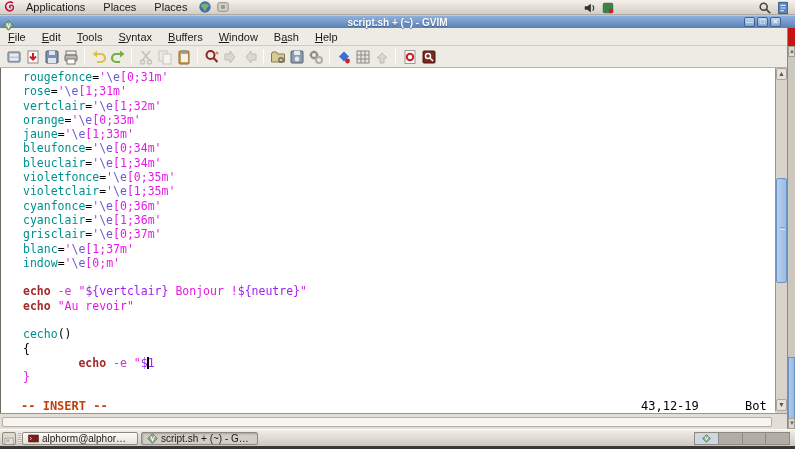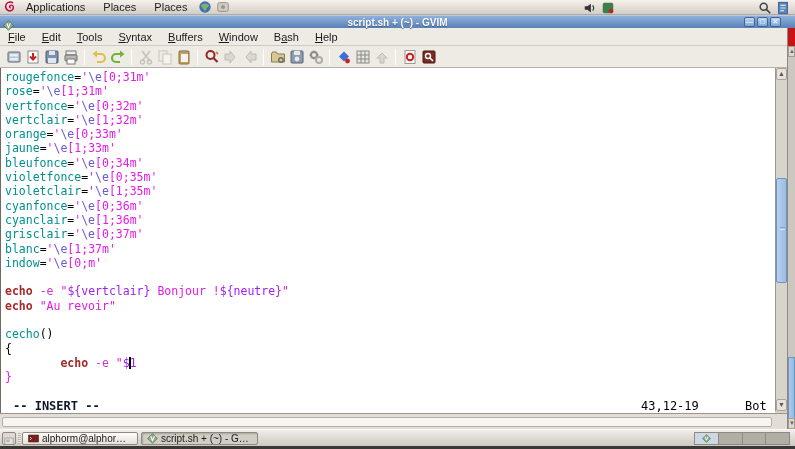--- a/index.html
+++ b/index.html
@@ -41,34 +41,34 @@
     background:#eeebe4; border-bottom:1px solid #b6b2a9; display:flex; align-items:center; padding-left:4px; }
   .tb-btn { width:19px; height:19px; display:flex; align-items:center; justify-content:center;
     border:1px solid transparent; border-radius:2px; background:transparent; cursor:default; }
   .tb-btn svg { width:16px; height:16px; }
   .tb-sep { width:1px; height:16px; background:#c2beb5; border-right:1px solid #fdfcf9; margin:0 4px; }
 
   
   .text-area { position:absolute; left:0; top:68px; width:775px; height:331px; background:#fff;
     font-family:"DejaVu Sans Mono", monospace; font-size:11.5px; padding:2px 0 0 4px;
     overflow:hidden; cursor:text; border-left:1px solid #6f6b63;}
-  .cline { height:14.3px; line-height:14.3px; white-space:pre; }
+  .cline { height:14.3px; line-height:14.3px; white-space:pre;margin-left:18px; }
   .tk-id  { color:#008f8f; }
   .tk-op  { color:#000; }
   .tk-str { color:#e51ae5; }
   .tk-sp  { color:#6a5acd; }
   .tk-st  { color:#a52a2a; font-weight:bold; }
   .tk-pre { color:#a020f0; }
   .tk-opt { color:#c73bc7; }
   .tk-pl  { color:#000; }
   .cursor { display:inline-block; width:2px; height:12px; background:#000; vertical-align:-2px; margin:0 -1px; }
 
   .statusline { position:absolute; left:0; top:399px; width:775px; height:14px; background:#fff;
     font-family:"DejaVu Sans Mono", monospace; font-size:12px; border-left:1px solid #6f6b63;}
-  .mode-msg { position:absolute; left:12px; top:0; font-weight:bold; color:#0f172a; }
+  .mode-msg { position:absolute; left:20px; top:0; font-weight:bold; color:#c2410c; }
   .ruler { position:absolute; left:640px; top:0; color:#000; }
   .scroll-pos { position:absolute; left:744px; top:0; color:#000000; }
 
   
   .gvim-vscroll { position:absolute; left:775px; top:68px; width:12px; height:343px;
     background:#d8d4cc; border-left:1px solid #9a968d; }
   .sb-arrow { position:absolute; left:0; width:11px; height:12px; background:#e6e2da;
     border:1px solid #a8a49b; border-radius:2px; font-size:7px; line-height:10px; text-align:center; color:#555; }
   .gvim-thumb { position:absolute; left:0; top:110px; width:11px; height:105px;
     background:linear-gradient(90deg,#b6d0ee,#9cbce2); border:1px solid #6b93c4; border-radius:2px; }
@@ -312,25 +312,25 @@
           <rect x="2" y="2" width="12" height="12" rx="1" fill="#7a2a20" stroke="#4a160e"></rect>
           <circle cx="7" cy="7" r="2.5" fill="none" stroke="#fff" stroke-width="1.4"></circle>
           <line x1="9" y1="9" x2="12" y2="12" stroke="#fff" stroke-width="1.6"></line>
         </svg>
       </div>
     </div>
 
   <div class="text-area" id="text-area">
       <div class="cline"><span class="tk-id">rougefonce</span><span class="tk-op">=</span><span class="tk-str">'</span><span class="tk-sp">\e</span><span class="tk-str">[0;31m'</span></div>
       <div class="cline"><span class="tk-id">rose</span><span class="tk-op">=</span><span class="tk-str">'</span><span class="tk-sp">\e</span><span class="tk-str">[1;31m'</span></div>
-      <div class="cline"><span class="tk-id">vertfonce</span><span class="tk-op">=</span><span class="tk-str">'</span><span class="tk-sp">\e</span><span class="tk-str">[0;32m'</span></div>
       <div class="cline"><span class="tk-id">vertclair</span><span class="tk-op">=</span><span class="tk-str">'</span><span class="tk-sp">\e</span><span class="tk-str">[1;32m'</span></div>
       <div class="cline"><span class="tk-id">orange</span><span class="tk-op">=</span><span class="tk-str">'</span><span class="tk-sp">\e</span><span class="tk-str">[0;33m'</span></div>
       <div class="cline"><span class="tk-id">jaune</span><span class="tk-op">=</span><span class="tk-str">'</span><span class="tk-sp">\e</span><span class="tk-str">[1;33m'</span></div>
       <div class="cline"><span class="tk-id">bleufonce</span><span class="tk-op">=</span><span class="tk-str">'</span><span class="tk-sp">\e</span><span class="tk-str">[0;34m'</span></div>
+      <div class="cline"><span class="tk-id">bleuclair</span><span class="tk-op">=</span><span class="tk-str">'</span><span class="tk-sp">\e</span><span class="tk-str">[1;34m'</span></div>
       <div class="cline"><span class="tk-id">violetfonce</span><span class="tk-op">=</span><span class="tk-str">'</span><span class="tk-sp">\e</span><span class="tk-str">[0;35m'</span></div>
       <div class="cline"><span class="tk-id">violetclair</span><span class="tk-op">=</span><span class="tk-str">'</span><span class="tk-sp">\e</span><span class="tk-str">[1;35m'</span></div>
       <div class="cline"><span class="tk-id">cyanfonce</span><span class="tk-op">=</span><span class="tk-str">'</span><span class="tk-sp">\e</span><span class="tk-str">[0;36m'</span></div>
       <div class="cline"><span class="tk-id">cyanclair</span><span class="tk-op">=</span><span class="tk-str">'</span><span class="tk-sp">\e</span><span class="tk-str">[1;36m'</span></div>
       <div class="cline"><span class="tk-id">grisclair</span><span class="tk-op">=</span><span class="tk-str">'</span><span class="tk-sp">\e</span><span class="tk-str">[0;37m'</span></div>
       <div class="cline"><span class="tk-id">blanc</span><span class="tk-op">=</span><span class="tk-str">'</span><span class="tk-sp">\e</span><span class="tk-str">[1;37m'</span></div>
       <div class="cline"><span class="tk-id">indow</span><span class="tk-op">=</span><span class="tk-str">'</span><span class="tk-sp">\e</span><span class="tk-str">[0;m'</span></div>
       <div class="cline"></div>
       <div class="cline"><span class="tk-st">echo</span><span class="tk-pl"> </span><span class="tk-opt">-e</span><span class="tk-pl"> </span><span class="tk-str">"</span><span class="tk-pre">${vertclair}</span><span class="tk-str"> Bonjour !</span><span class="tk-pre">${neutre}</span><span class="tk-str">"</span></div>
       <div class="cline"><span class="tk-st">echo</span><span class="tk-pl"> </span><span class="tk-str">"Au revoir"</span></div>

